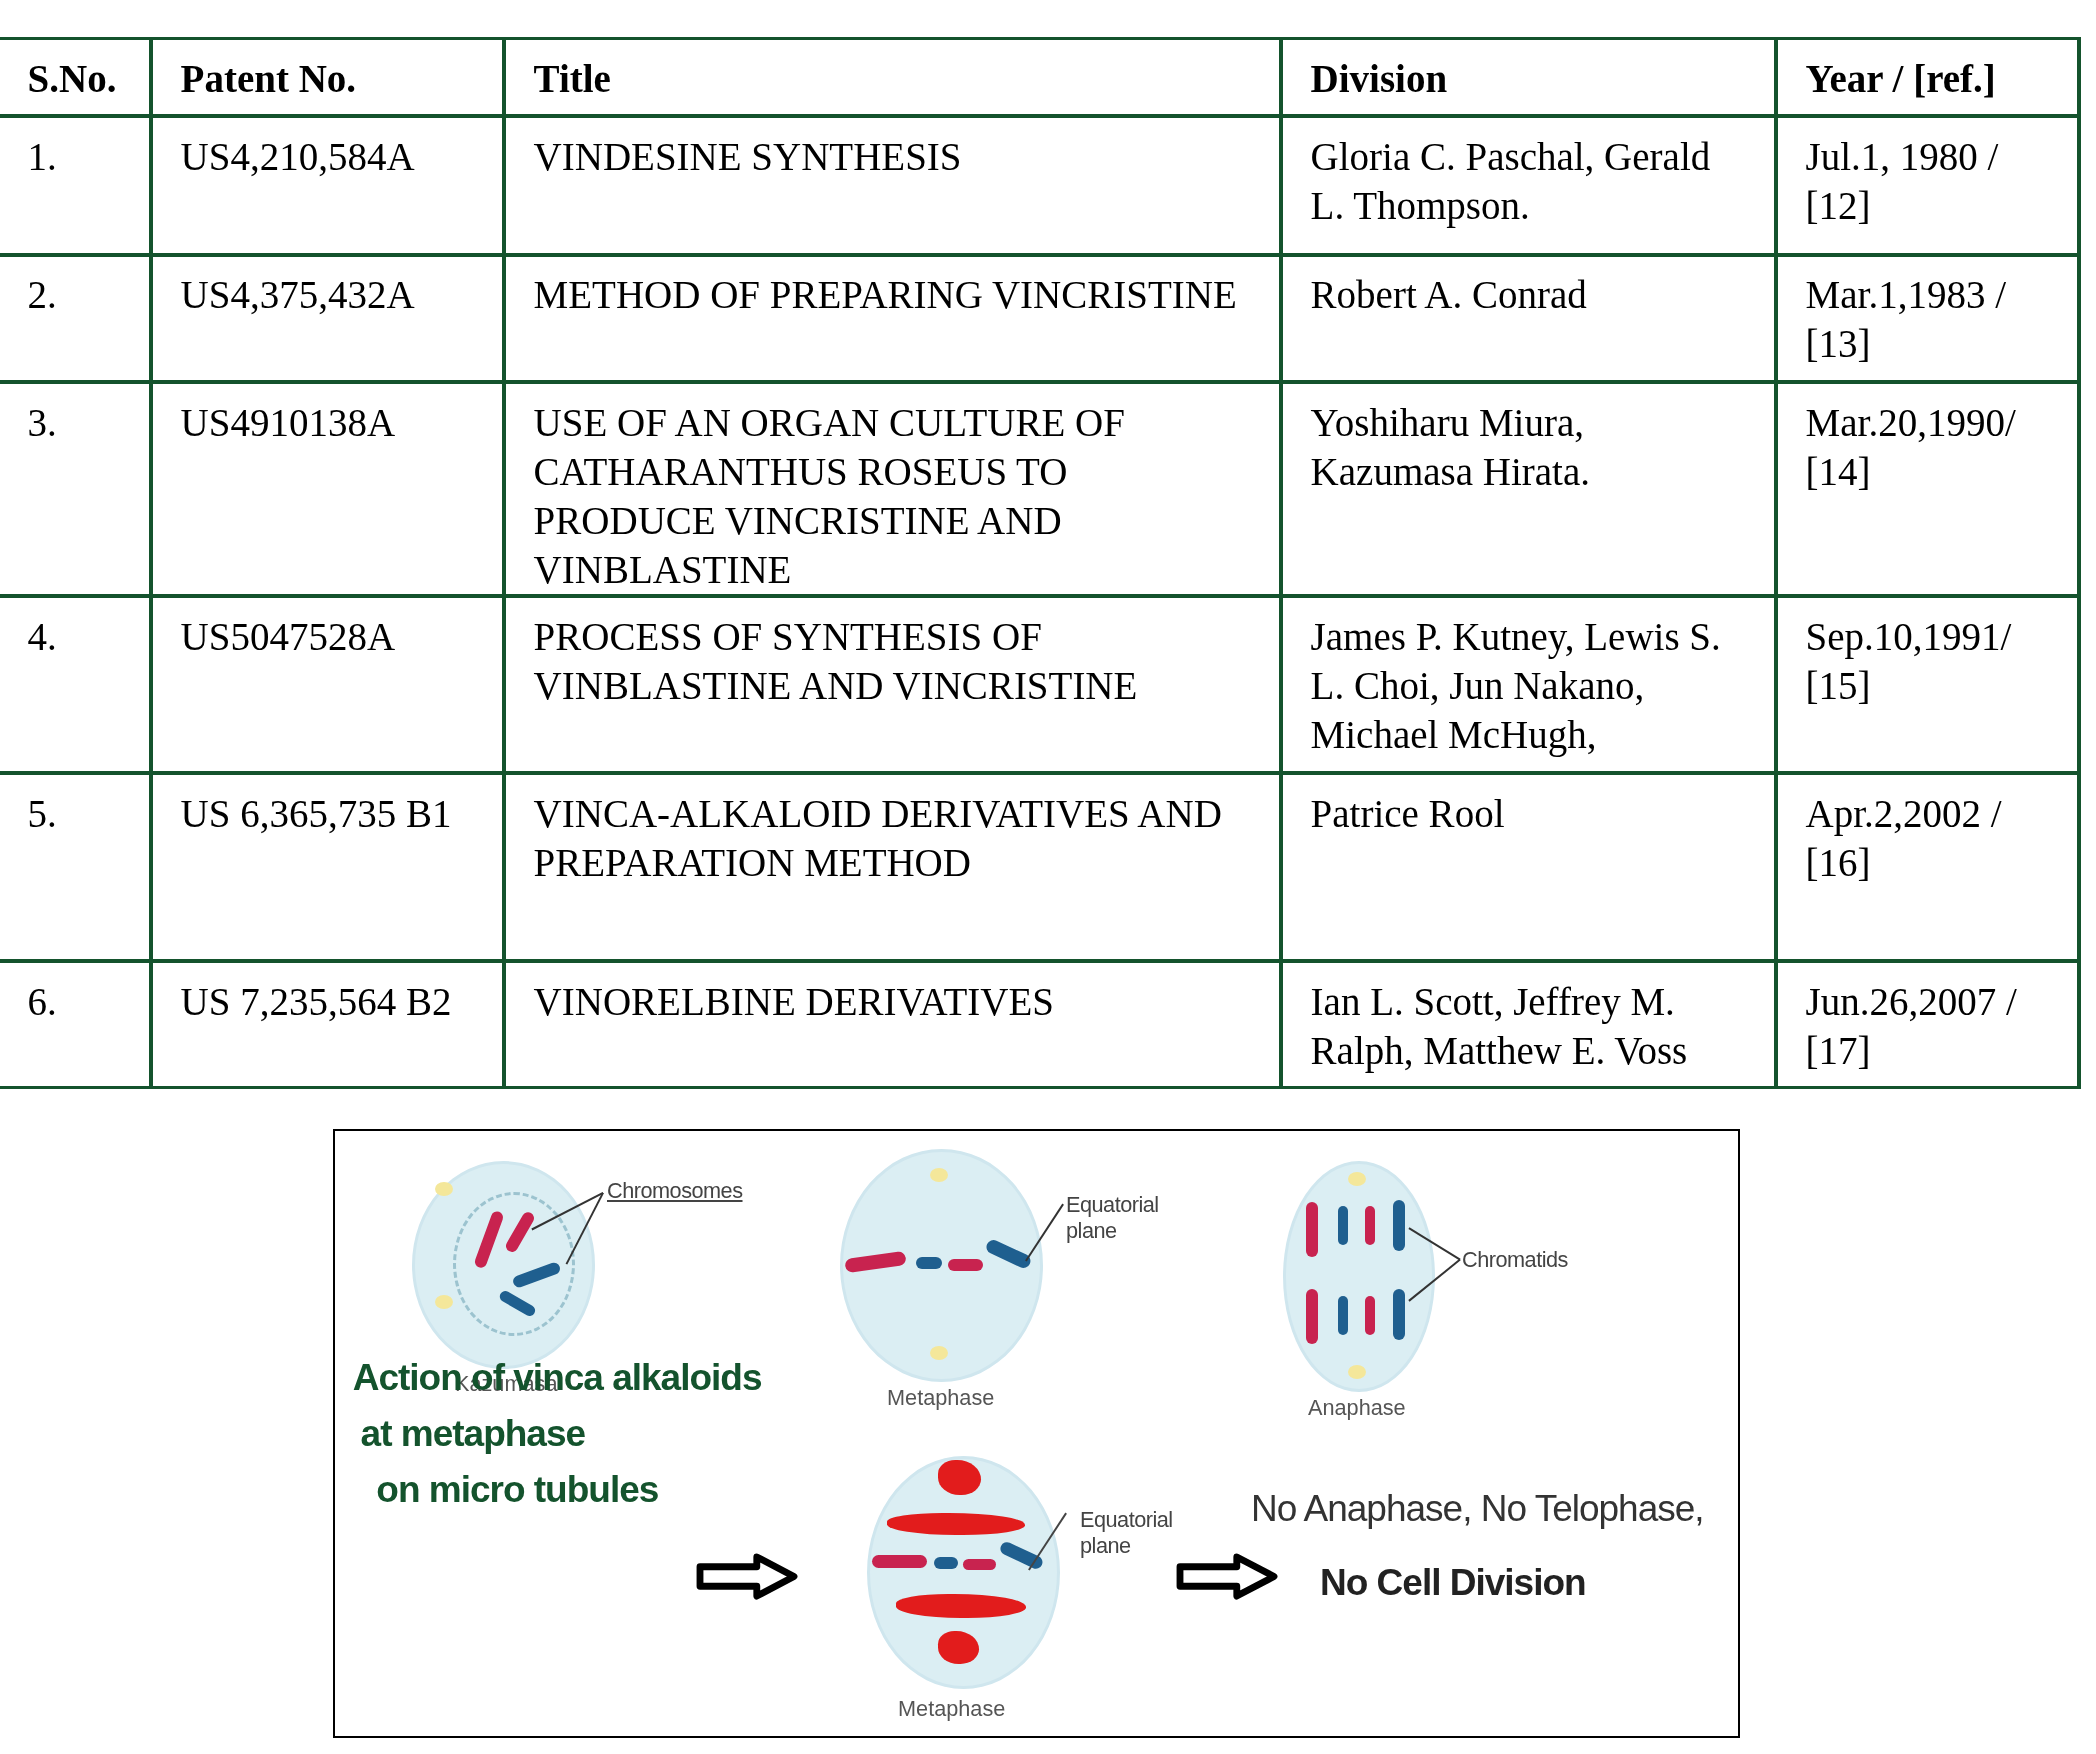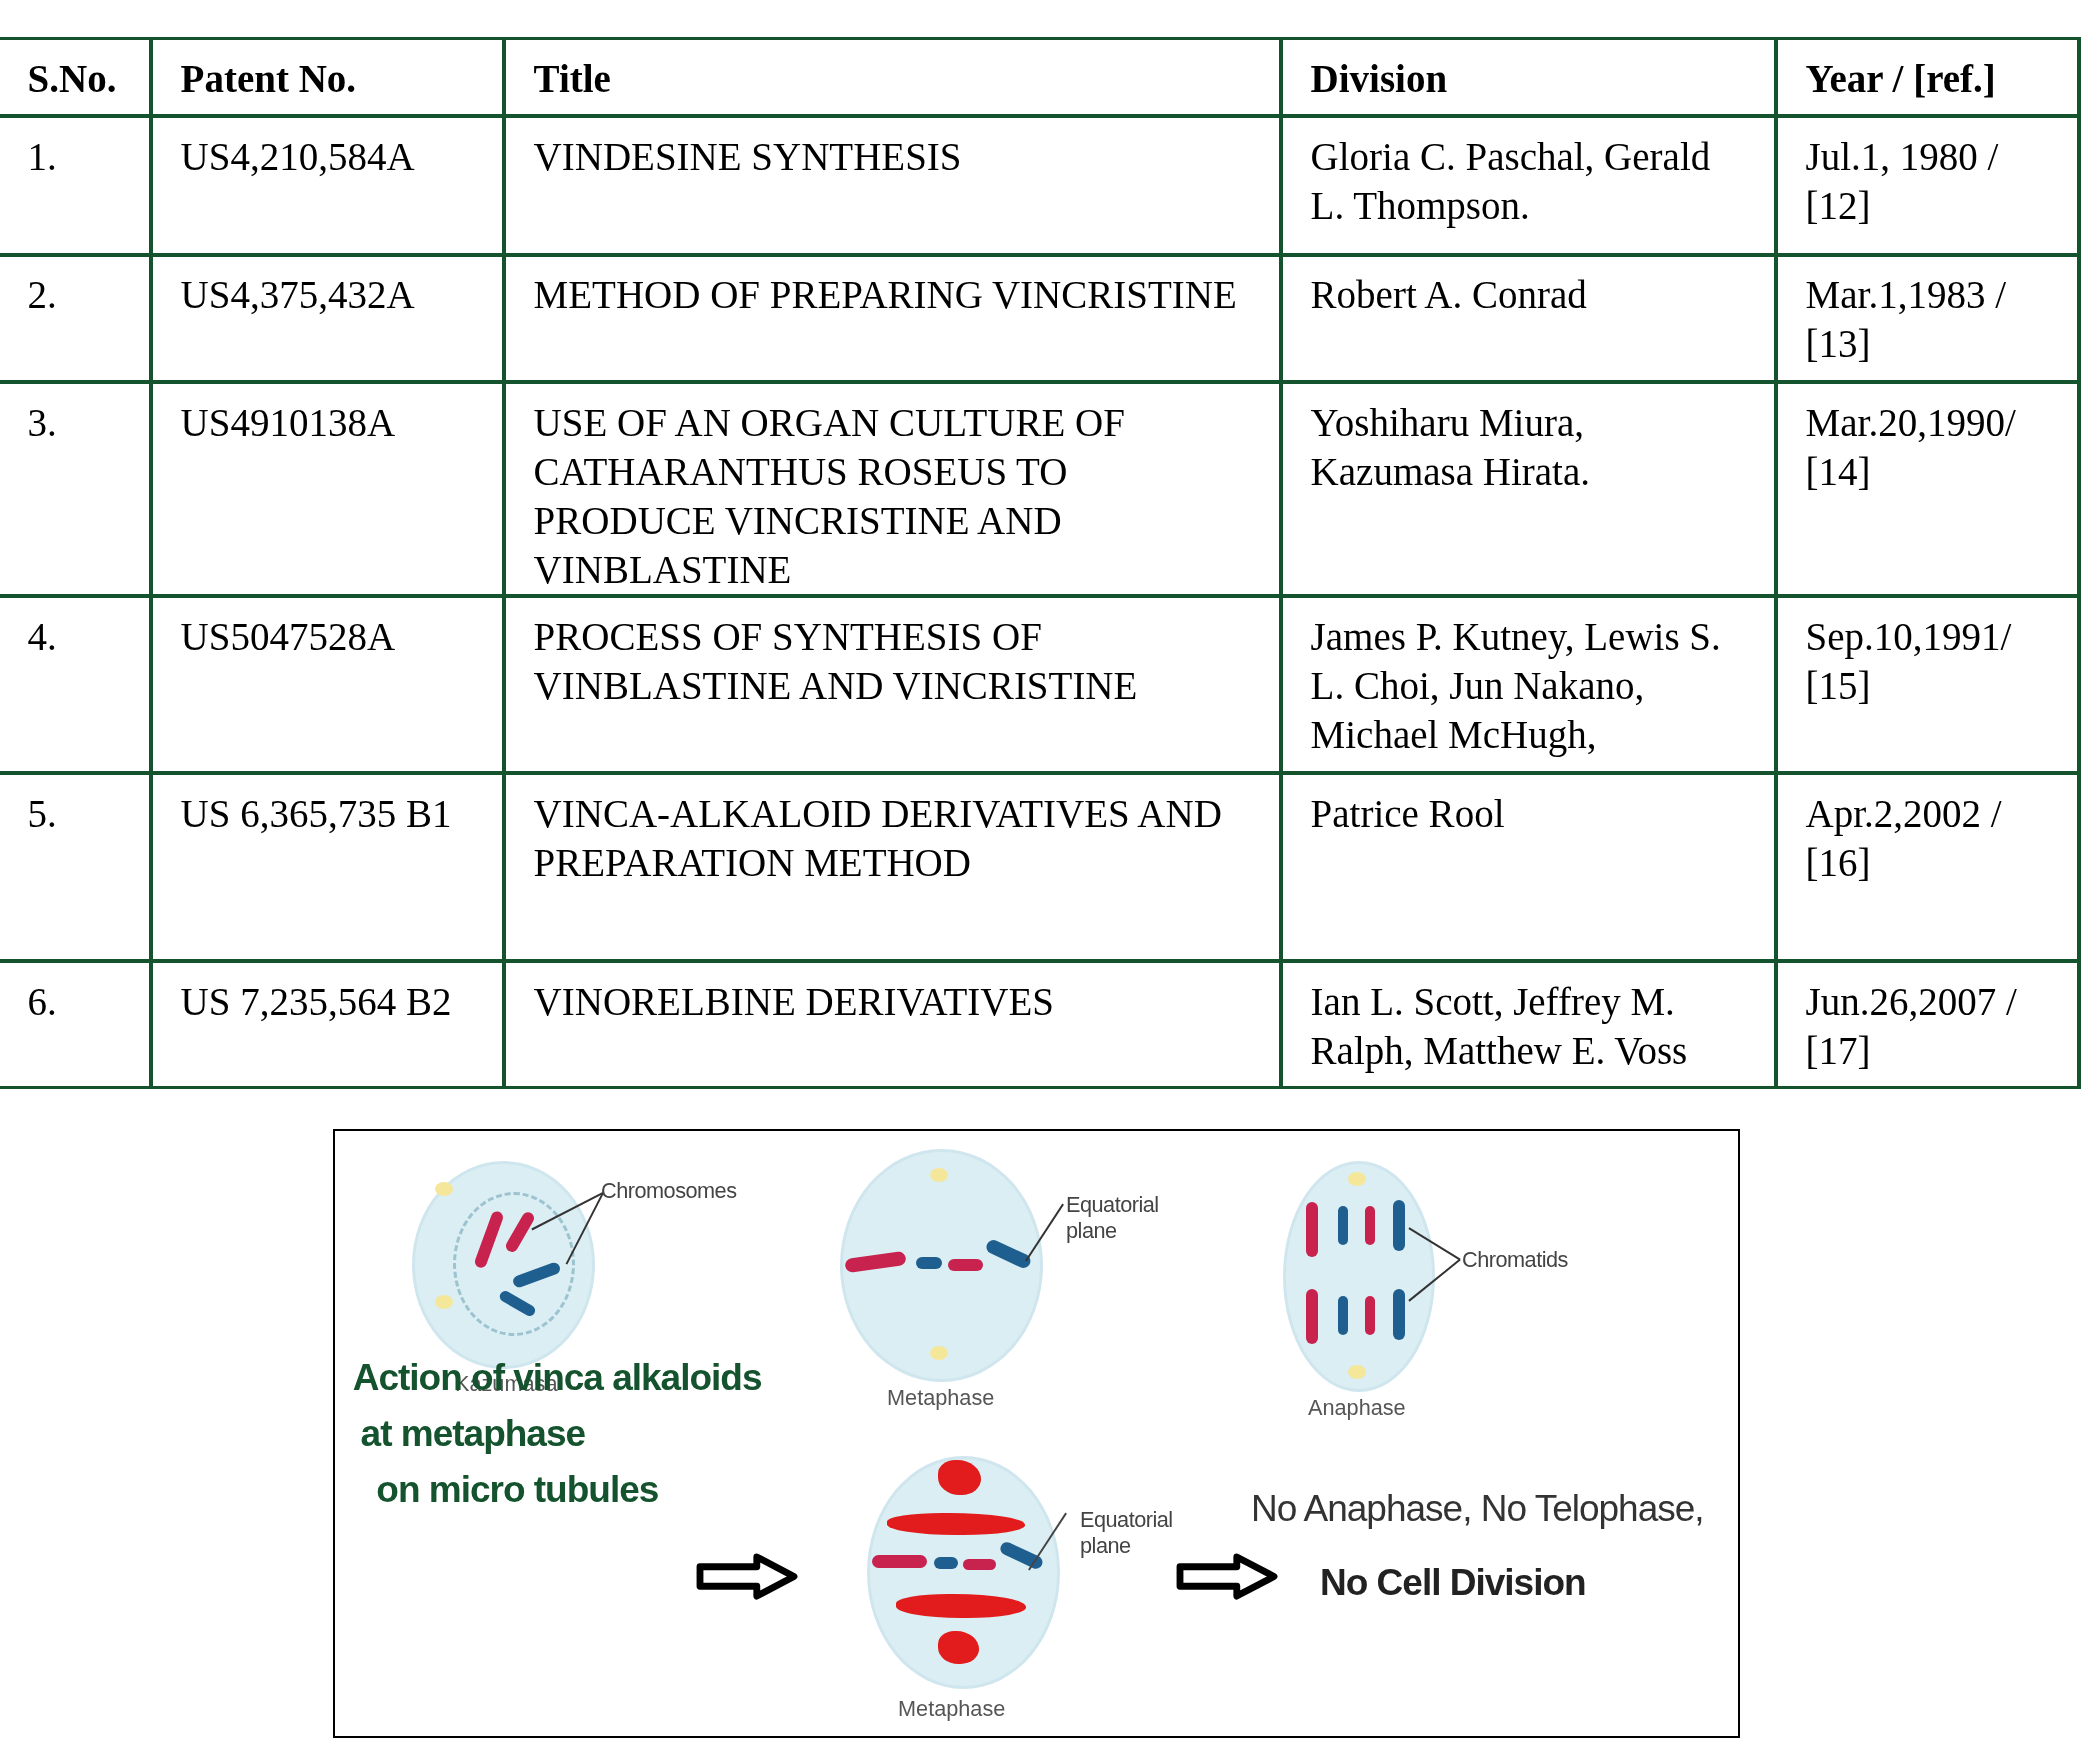--- a/index.html
+++ b/index.html
@@ -106,21 +106,21 @@
   <div class="pole" style="left:100px; top:164px;"></div>
   <div style="position:absolute; left:118px; top:61px; width:116px; height:138px; border:3px dashed #9cc3cf; border-radius:50%;"></div>
   <div class="chromo red" style="left:148px; top:79px; width:11.8px; height:59px; transform:rotate(20deg);"></div>
   <div class="chromo red" style="left:179px; top:79px; width:11.8px; height:44px; transform:rotate(30deg);"></div>
   <div class="chromo blue" style="left:177px; top:138px; width:49px; height:11.8px; transform:rotate(-20deg);"></div>
   <div class="chromo blue" style="left:163px; top:167px; width:39px; height:10.8px; transform:rotate(30deg);"></div>
   <svg style="position:absolute; left:177px; top:54px;" width="99" height="89" viewBox="0 0 100 90">
     <line x1="92" y1="8" x2="20" y2="45" stroke="#333" stroke-width="2"></line>
     <line x1="92" y1="8" x2="55" y2="80" stroke="#333" stroke-width="2"></line>
   </svg>
-  <div class="lbl" style="left:266px; top:47px;">Chromosomes</div>
+  <div class="lbl" style="left:272px; top:47px;text-decoration:underline;">Chromosomes</div>
   <div class="stage" style="left:120px; top:240px;">Kazumasa</div>
 
   <div class="cell" style="left:505px; top:17.7px; width:197px; height:227px;"></div>
   <div class="pole" style="left:595px; top:37px;"></div>
   <div class="pole" style="left:595px; top:215px;"></div>
   <div class="chromo red" style="left:510px; top:124px; width:61px; height:13.8px; transform:rotate(-8deg);"></div>
   <div class="chromo blue" style="left:581px; top:126px; width:25.6px; height:11.8px;"></div>
   <div class="chromo red" style="left:613px; top:128px; width:35px; height:11.8px;"></div>
   <div class="chromo blue" style="left:650px; top:116px; width:47px; height:13.8px; transform:rotate(25deg);"></div>
   <svg style="position:absolute; left:685px; top:69px;" width="49" height="69" viewBox="0 0 50 70">

